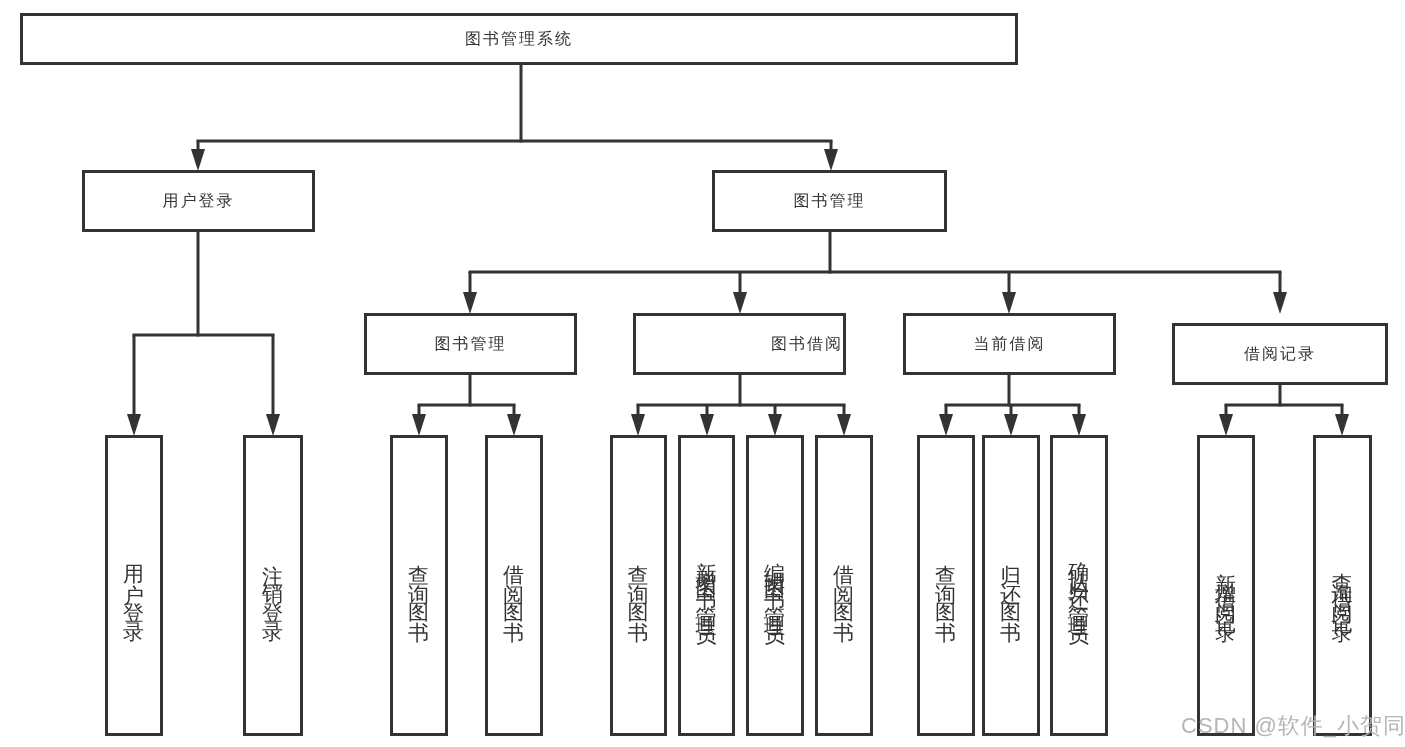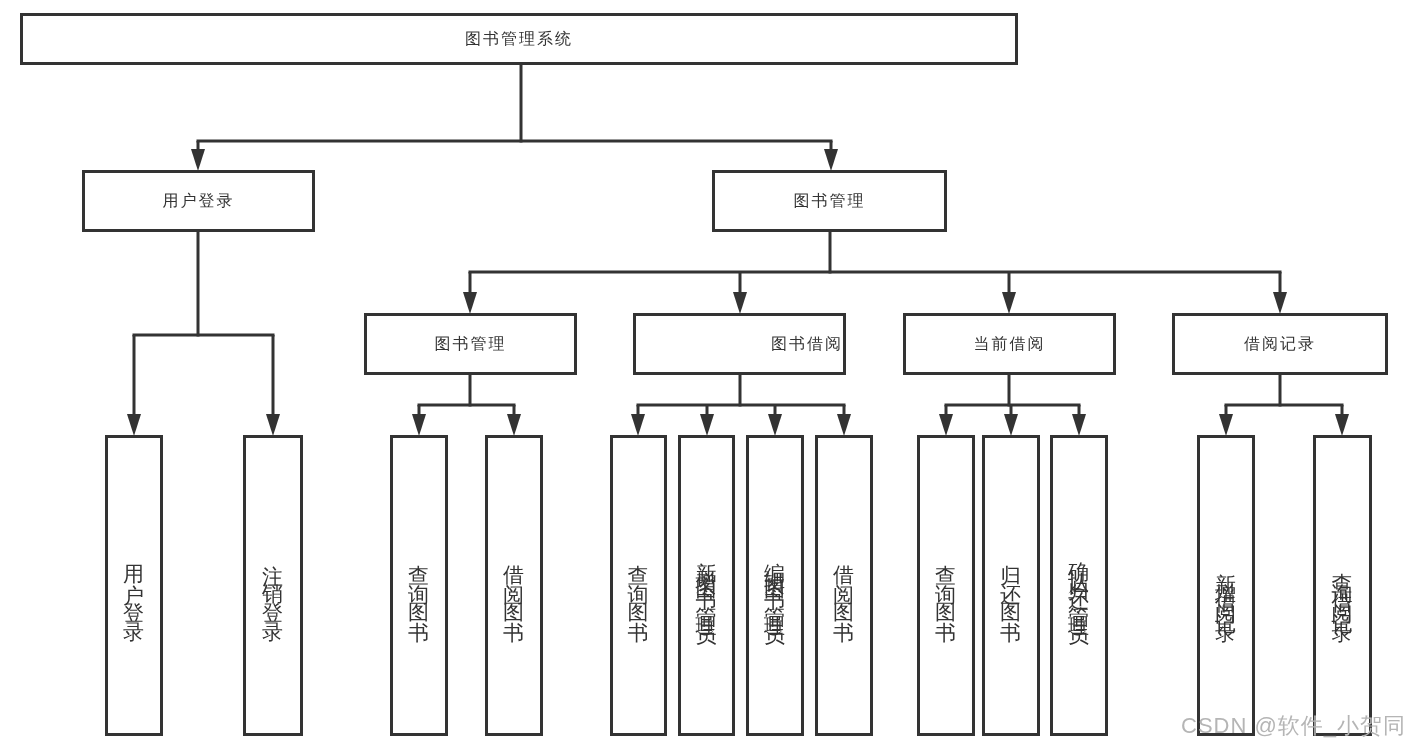--- a/index.html
+++ b/index.html
@@ -120,21 +120,21 @@
 
   <div class="node hnode" style="left:364px;top:313px;width:213px;height:62px;">
     <span>图书管理</span>
   </div>
   <div class="node hnode" style="left:633px;top:313px;width:213px;height:62px;justify-content:flex-end;">
     <span>图书借阅</span>
   </div>
   <div class="node hnode" style="left:903px;top:313px;width:213px;height:62px;">
     <span>当前借阅</span>
   </div>
-  <div class="node hnode" style="left:1172px;top:313px;width:216px;height:62px;">
+  <div class="node hnode" style="left:1172px;top:323px;width:216px;height:62px;">
     <span>借阅记录</span>
   </div>
 
   <div class="node leaf ls4" style="left:105px;top:435px;width:58px;height:301px;">
     <span>用户登录</span>
   </div>
   <div class="node leaf ls4" style="left:243px;top:435px;width:60px;height:301px;">
     <span>注销登录</span>
   </div>
 

